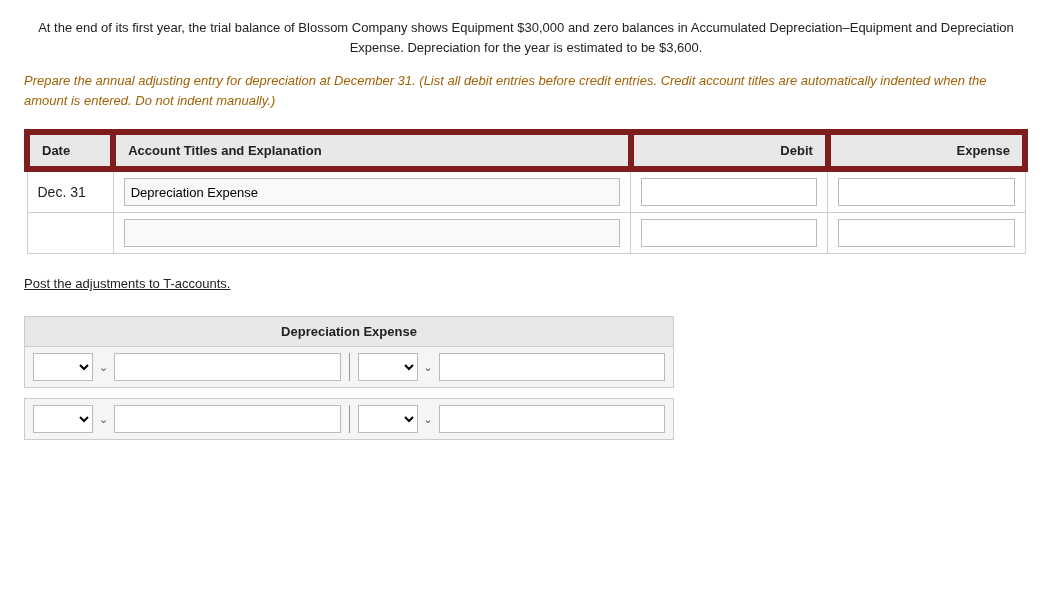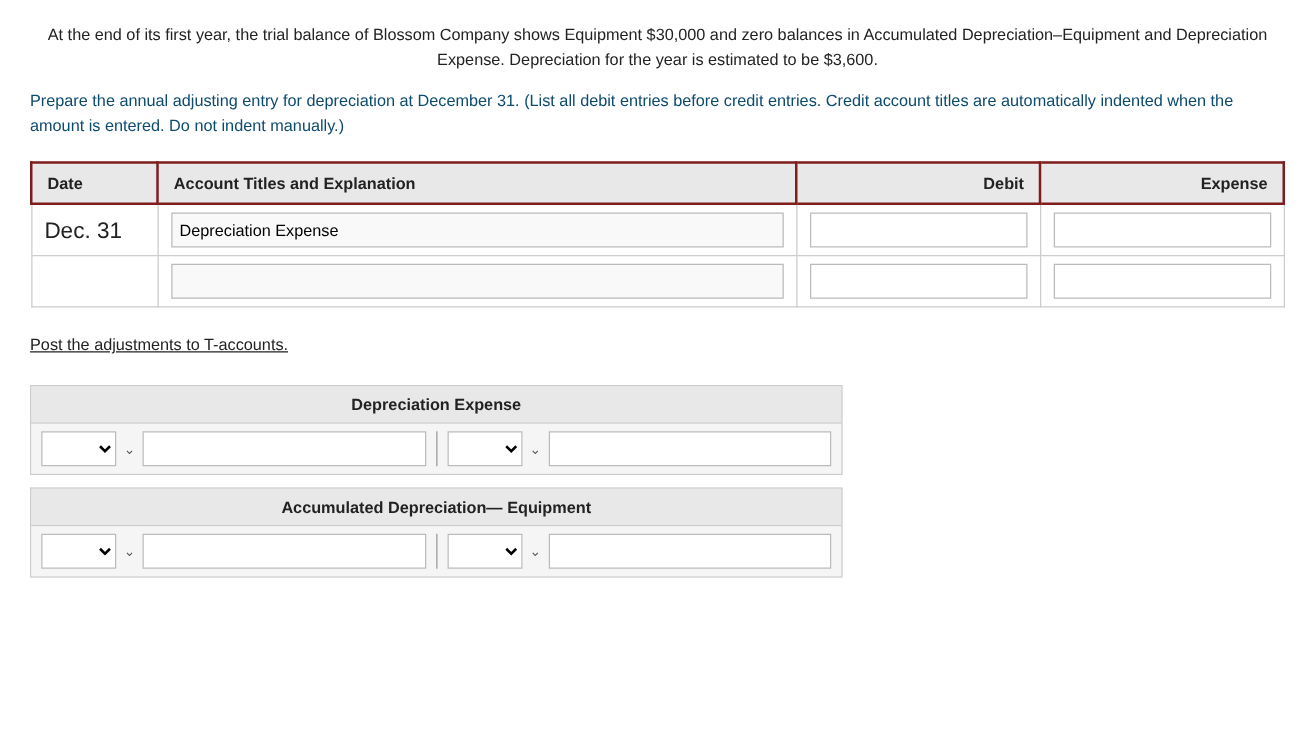--- a/index.html
+++ b/index.html
@@ -21,52 +21,53 @@
       line-height: 1.5;
       margin-bottom: 14px;
       text-align: center;
     }
     .instructions {
       font-size: 13px;
       line-height: 1.55;
       margin-bottom: 18px;
     }
     .instructions span {
-      color: #0c4a6e;
+      color: #a16207;
+      font-style: italic;
     }
     
     .journal-table {
       width: 100%;
       border-collapse: collapse;
       margin-bottom: 22px;
     }
     .journal-table thead tr {
       background: #e8e8e8;
     }
     .journal-table thead th {
       padding: 8px 12px;
       text-align: left;
       font-weight: bold;
       font-size: 13px;
-      border: 2px solid #7f1d1d;
+      border: 6px solid #7f1d1d;
     }
     .journal-table thead th.center {
       text-align: right;
     }
     .journal-table tbody td {
       padding: 6px 10px;
       border: 1px solid #ccc;
       vertical-align: middle;
     }
     .journal-table tbody tr {
       background: #fff;
     }
     .date-cell {
       width: 70px;
-      font-size: 18px;
+      font-size: 14px;
       white-space: nowrap;
     }
     .account-cell {
       width: 420px;
     }
     .debit-cell, .credit-cell {
       width: 160px;
     }
     .input-box {
       width: 100%;
@@ -226,21 +227,20 @@
           <option value="Dr.">Dr.</option>
           <option value="Cr.">Cr.</option>
         </select>
         <span class="chevron-icon">⌄</span>
         <input class="t-input" type="text" value="" style="">
       </div>
     </div>
   </div>
 
   <div class="t-account-block">
-    <div class="t-account-header">Accumulated Depreciation— Equipment</div>
     <div class="t-account-body">
 
       <div class="t-row-side">
         <select class="t-select">
           <option value=""></option>
           <option value="Dr.">Dr.</option>
           <option value="Cr.">Cr.</option>
         </select>
         <span class="chevron-icon">⌄</span>
         <input class="t-input" type="text" value="" style="">

